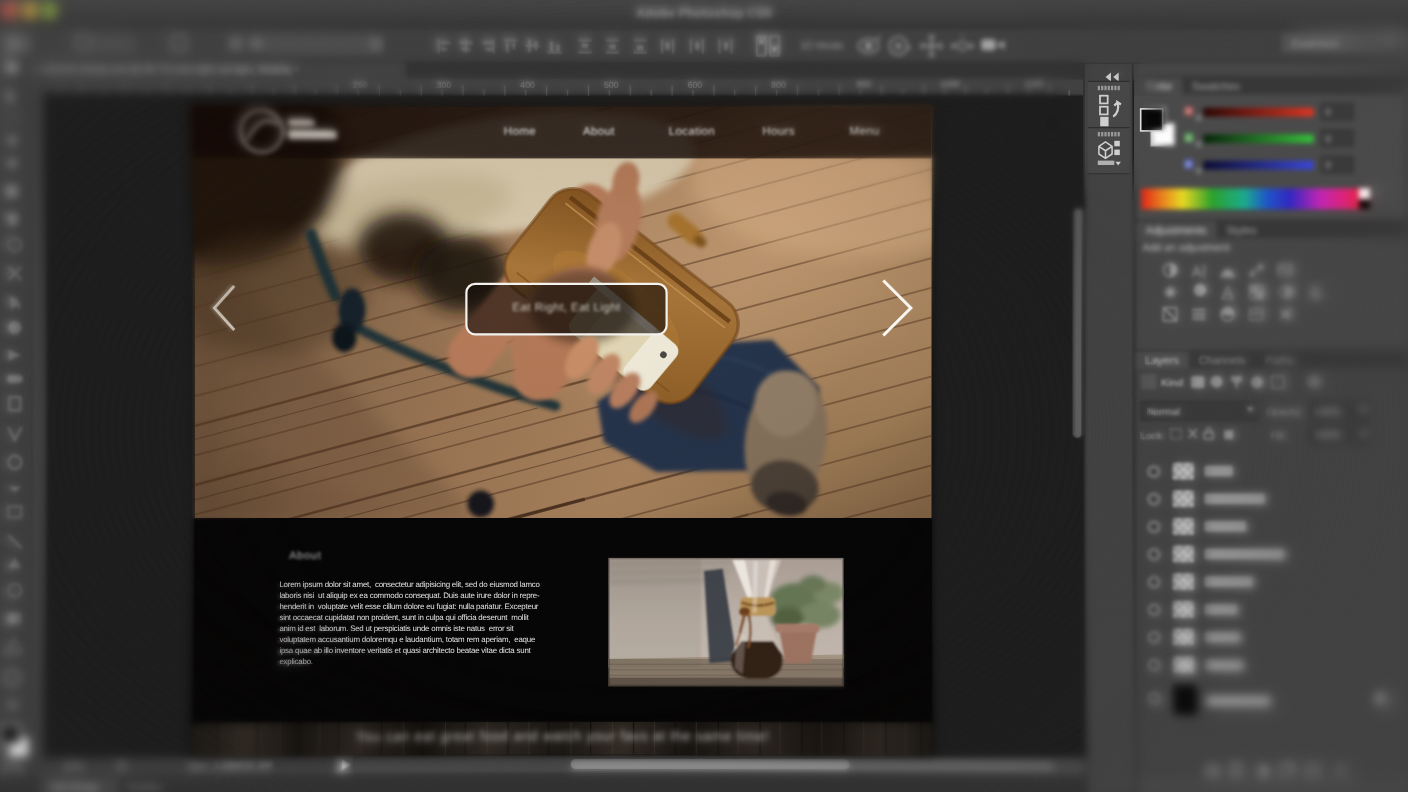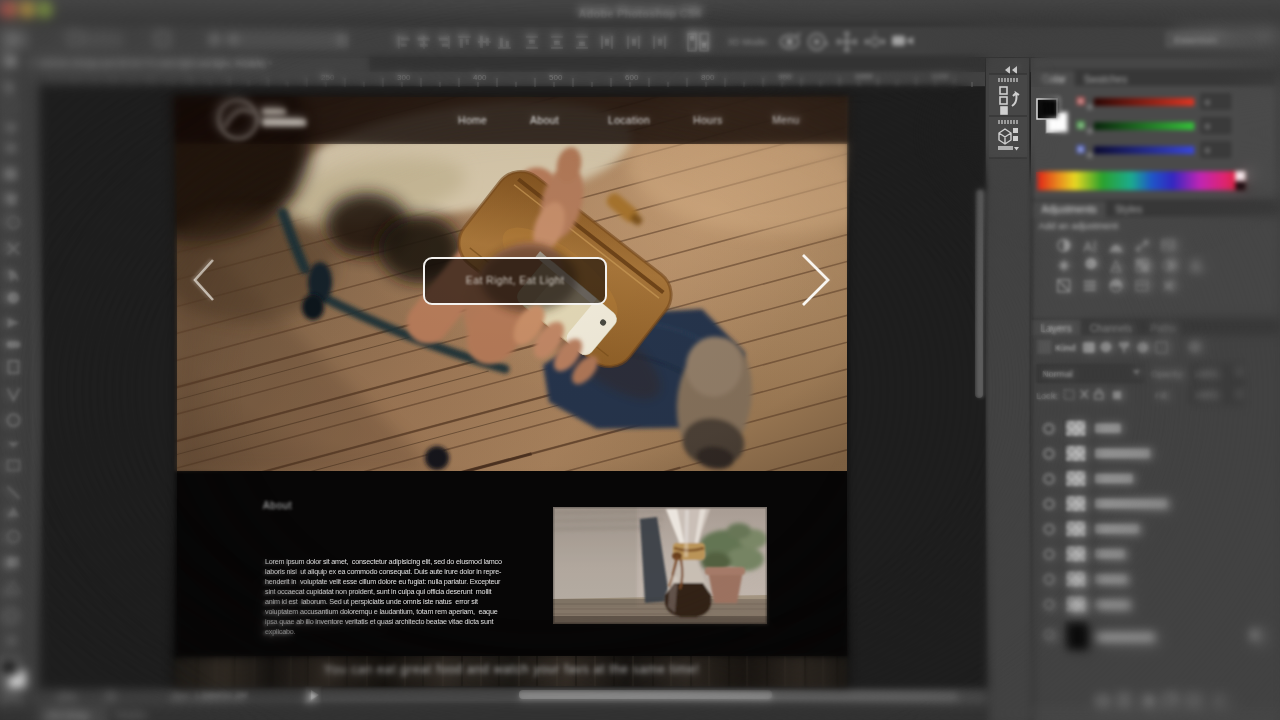--- a/index.html
+++ b/index.html
@@ -30,21 +30,21 @@
 .statusbar{left:33px;top:686px;width:952px;height:17px;background:#3e3e3e;border-top:1px solid #2c2c2c;color:#b0b0b0;font-size:9px;}
 .bottombar{left:0;top:703px;width:1280px;height:17px;background:#323232;}
 .dock{left:985px;top:58px;width:45px;height:662px;background:#424242;border-left:1px solid #2a2a2a;border-right:1px solid #2a2a2a;}
 .panels{left:1031px;top:58px;width:249px;height:662px;background:#464646;}
 .ptabs{background:#373737;height:17px;width:249px;}
 .ptab{display:inline-block;height:17px;line-height:17px;padding:0 9px;font-size:10px;color:#a8a8a8;}
 .ptab.on{background:#4a4a4a;color:#dedede;}
 
 .doc{left:177px;top:97px;width:670px;height:589px;background:#060606;box-shadow:0 0 7px rgba(0,0,0,.6);}
 .about-h{left:86px;top:403px;font-size:10px;color:#b9b9b9;filter:blur(1.5px);letter-spacing:.6px;}
-.about-p{left:88px;top:430px;width:260px;font-size:7.2px;line-height:10px;color:#e2e2e2;letter-spacing:-0.2px;white-space:nowrap;margin-top:30px;}
+.about-p{left:77px;top:430px;width:260px;font-size:7.2px;line-height:10px;color:#e2e2e2;letter-spacing:-0.2px;white-space:nowrap;}
 .navtxt{top:17px;font-size:10.5px;color:#f0f0f0;filter:blur(1px);letter-spacing:.3px;}
 .wood-txt{width:100%;text-align:center;font-size:12.5px;color:#c9c9c9;filter:blur(2.2px);letter-spacing:.6px;}
 .btn{left:246px;top:160px;width:184px;height:48px;border:2px solid #f4f2ef;border-radius:9px;background:rgba(18,12,8,.62);}
 .btn span{display:block;text-align:center;margin-top:15px;font-size:10.5px;color:#cfc8c0;filter:blur(1.3px);letter-spacing:.4px;}
 .lrow{height:25px;position:relative;}
 .eye{position:absolute;left:10px;top:6px;width:13px;height:13px;border-radius:50%;background:#6e6e6e;}
 .eye:after{content:"";position:absolute;left:4px;top:4px;width:5px;height:5px;border-radius:50%;background:#383838;}
 .thumb{position:absolute;left:32px;top:3px;width:22px;height:18px;background:
  repeating-conic-gradient(#c8c8c8 0 25%,#9a9a9a 0 50%) 0 0/8px 8px;border:1px solid #1f1f1f;}
 .lname{position:absolute;left:62px;top:7px;height:10px;background:#9b9b9b;border-radius:2px;}

